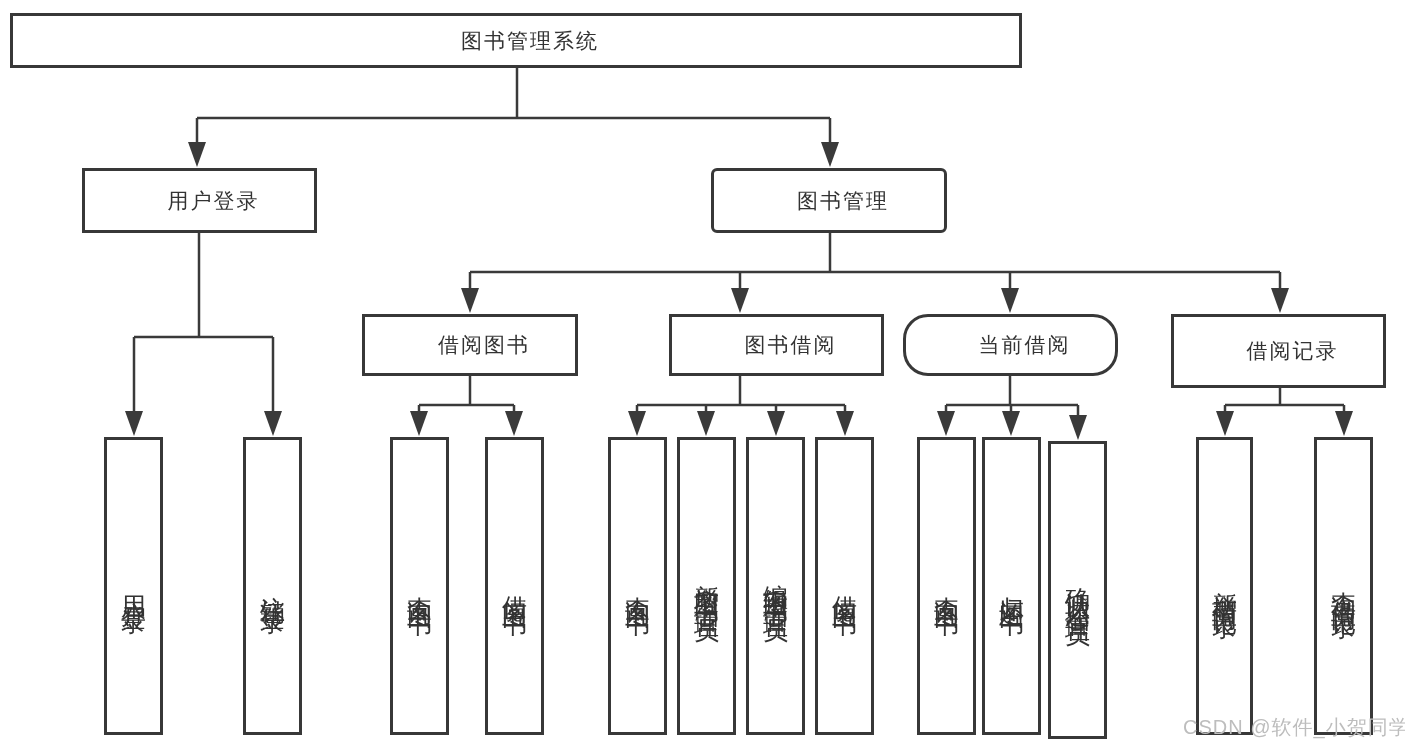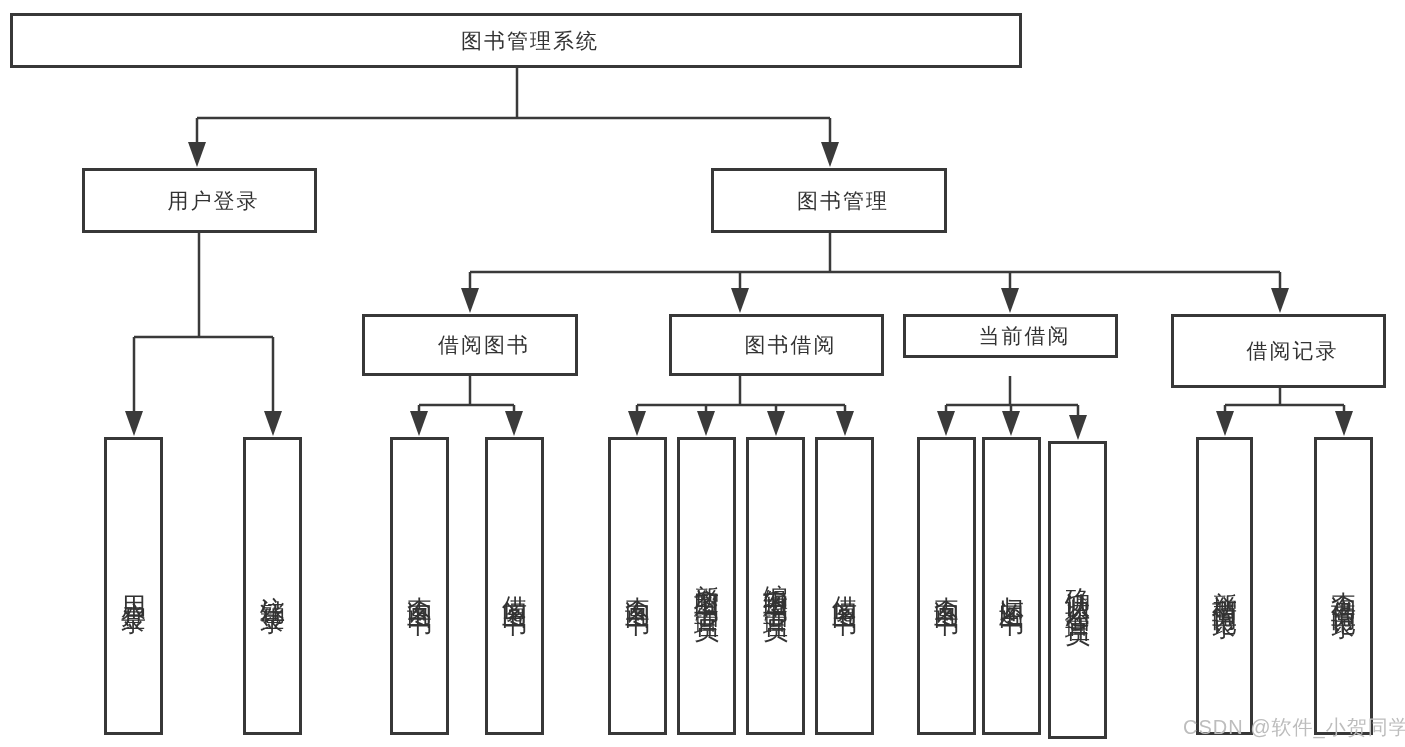--- a/index.html
+++ b/index.html
@@ -39,25 +39,25 @@
     text-orientation: mixed;
     font-size: 25px;
     letter-spacing: 5px;
     line-height: 1.0;
     white-space: nowrap;
   }
 
   
   .n-root      { left: 10px;   top: 13px;  width: 1012px; height: 55px; }
   .n-login     { left: 82px;   top: 168px; width: 235px;  height: 65px; }
-  .n-bookmgmt  { left: 711px;  top: 168px; width: 236px;  height: 65px; }
+  .n-bookmgmt  { left: 711px;  top: 168px; width: 236px;  height: 65px; border-radius: 6px; }
 
   .n-newrec    { left: 362px;  top: 314px; width: 216px;  height: 62px; }
   .n-borrow    { left: 633px;  top: 314px; width: 215px;  height: 62px; margin-left: 36px; }
-  .n-current   { left: 903px;  top: 314px; width: 215px;  height: 44px; }
+  .n-current   { left: 903px;  top: 314px; width: 215px;  height: 62px; border-radius: 25px; }
   .n-records   { left: 1171px; top: 314px; width: 215px;  height: 74px; }
 
   .leaf { top: 437px; width: 59px; height: 298px; }
   .l-userlogin   { left: 104px; }
   .l-logout      { left: 243px; }
   .l-query1      { left: 390px; }
   .l-borrow1     { left: 485px; }
   .l-query2      { left: 608px; }
   .l-addbook     { left: 677px; }
   .l-editbook    { left: 746px; }

